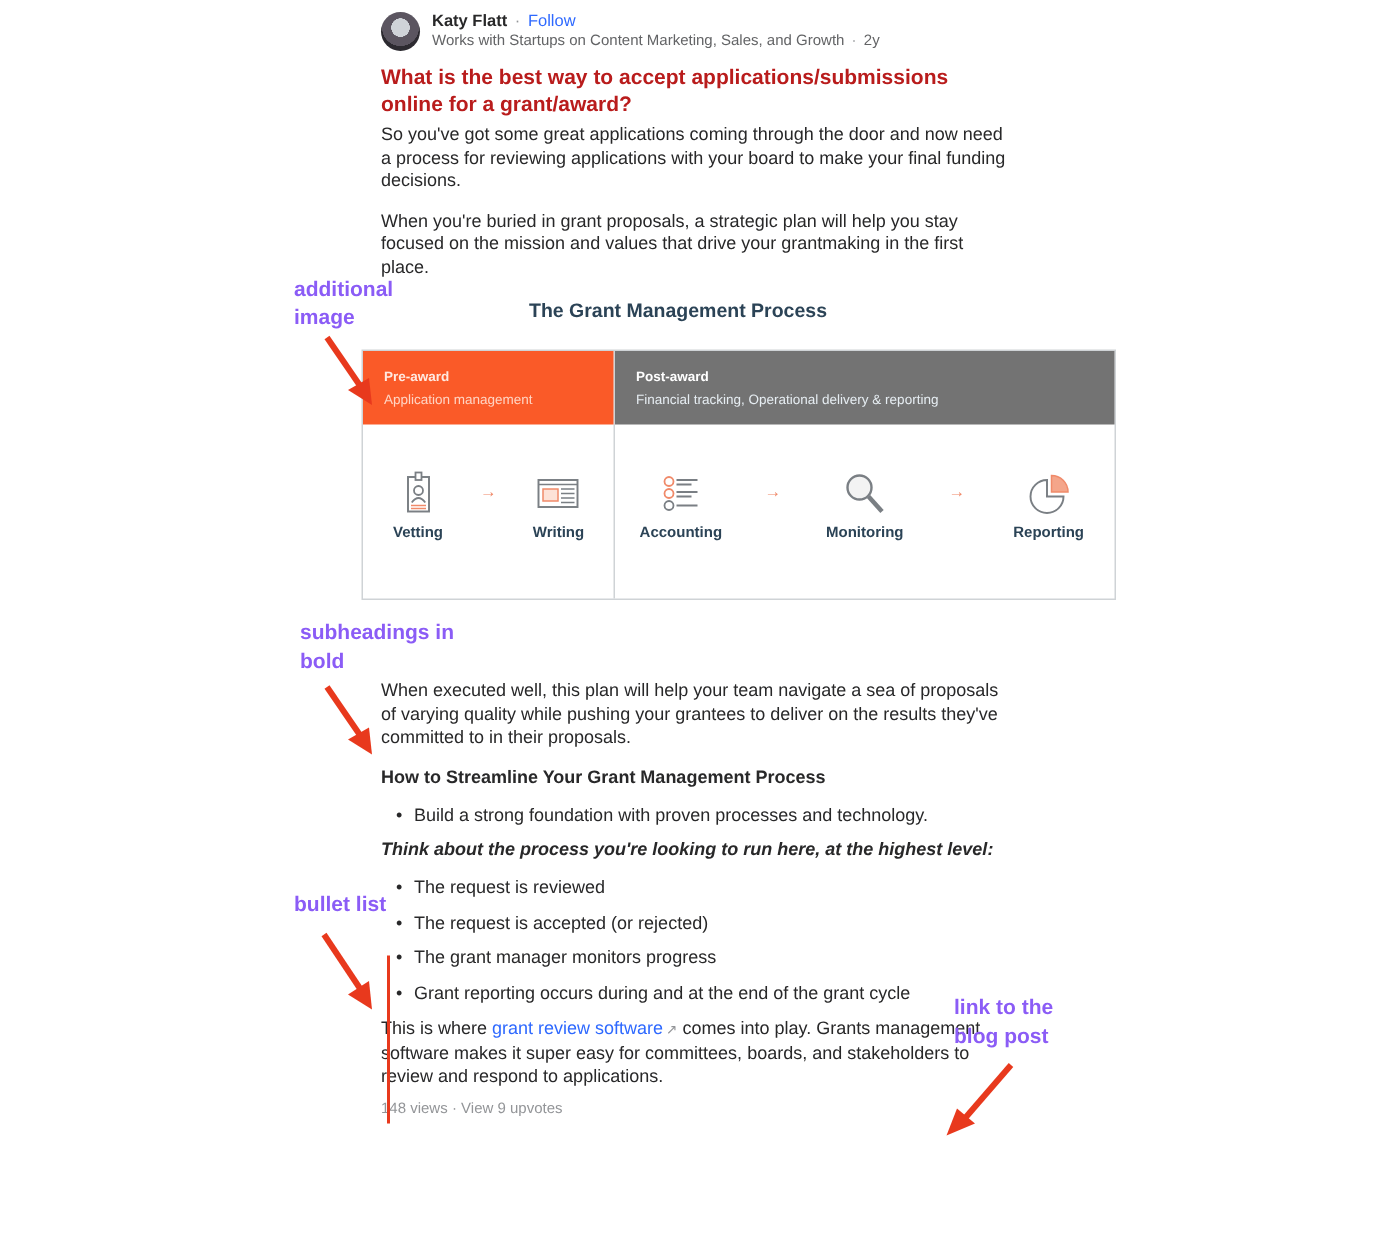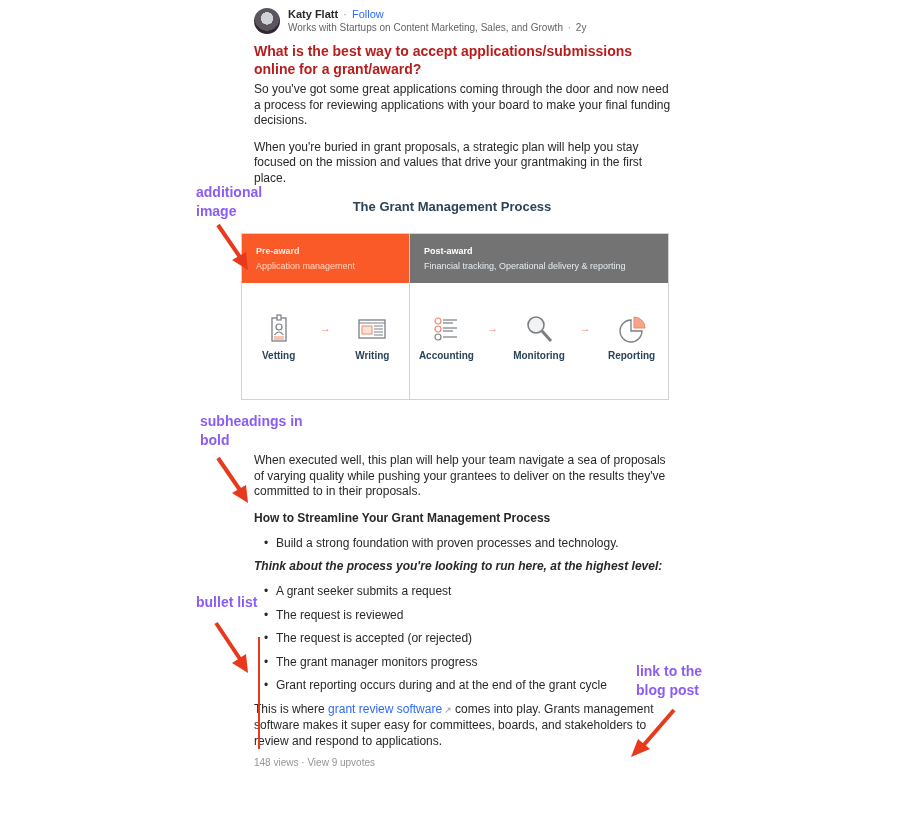--- a/index.html
+++ b/index.html
@@ -17,21 +17,21 @@
   .follow { color: #2e69ff; }
   .cred-line { font-size: 10px; color: #636466; }
 
   .question { font-size: 14px; font-weight: bold; line-height: 18px; margin-top: 6px; color: #b91c1c; }
   p.body { font-size: 12px; line-height: 15.5px; margin-top: 4px; color: #282829; }
   p.body + p.body { margin-top: 11px; }
 
   
   .diagram { position: absolute; left: 241px; top: 193px; width: 422px; height: 208px; }
   .diagram-title { text-align: center; font-size: 13px; font-weight: bold; color: #2b4356; height: 28px; line-height: 28px; }
-  .diagram-box { position: absolute; top: 40px; left: 0; width: 428px; height: 167px; border: 1px solid #cfd3d6; display: flex; }
+  .diagram-box { position: absolute; top: 40px; left: 0; width: 503px; height: 167px; border: 1px solid #cfd3d6; display: flex; }
   .phase { position: relative; }
   .phase.pre { width: 168px; border-right: 1px solid #cfd3d6; }
   .phase.post-p { flex: 1; }
   .phase-head { height: 49px; padding: 11px 14px 0; }
   .pre .phase-head { background: #fa5a28; }
   .post-p .phase-head { background: #737373; }
   .phase-head .ph-title { font-size: 9px; font-weight: bold; color: #ffe9e0; line-height: 12px; }
   .post-p .phase-head .ph-title { color: #ffffff; }
   .phase-head .ph-sub { font-size: 9px; color: #ffd4c3; line-height: 18px; }
   .post-p .phase-head .ph-sub { color: #e6edf2; }
@@ -159,21 +159,20 @@
 </div>
 
 <div class="lower">
   <p class="body">When executed well, this plan will help your team navigate a sea of proposals of varying quality while pushing your grantees to deliver on the results they've committed to in their proposals.</p>
   <div class="subhead">How to Streamline Your Grant Management Process</div>
   <ul class="bullets">
     <li>Build a strong foundation with proven processes and technology.</li>
   </ul>
   <div class="ital">Think about the process you're looking to run here, at the highest level:</div>
   <ul class="bullets process">
-    <li>A grant seeker submits a request</li>
     <li>The request is reviewed</li>
     <li>The request is accepted (or rejected)</li>
     <li>The grant manager monitors progress</li>
     <li>Grant reporting occurs during and at the end of the grant cycle</li>
   </ul>
   <p class="body" style="margin-top:2px;">
     <span>This is where </span><a class="link">grant review software</a><span class="ext-icon">↗</span><span> comes into play. Grants management software makes it super easy for committees, boards, and stakeholders to review and respond to applications.</span>
   </p>
   <div class="footer-stats">
     <span>148 views</span>

